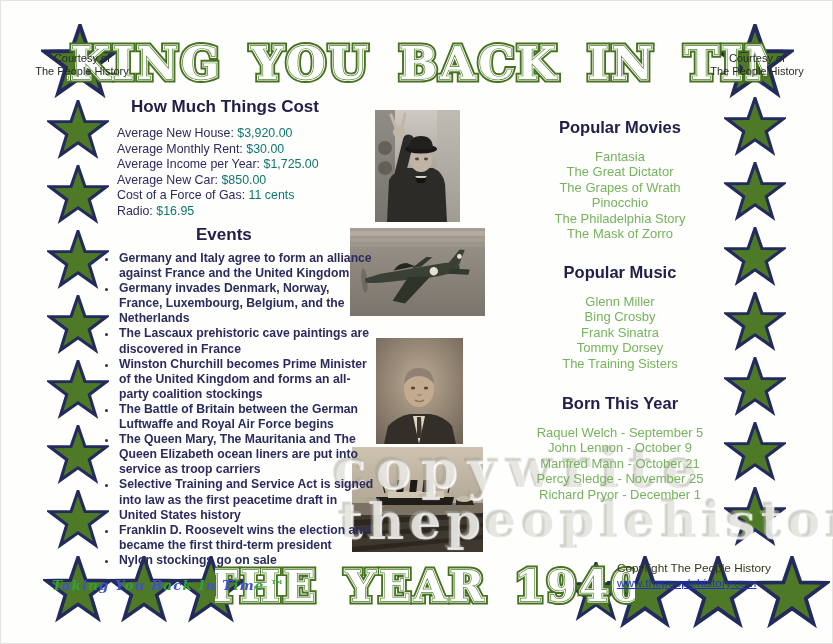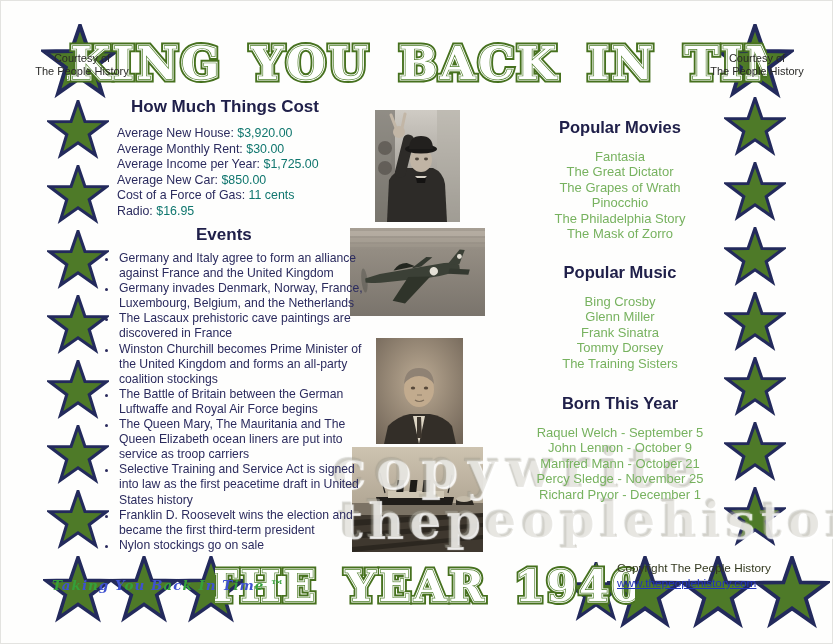--- a/index.html
+++ b/index.html
@@ -17,21 +17,21 @@
   
   .courtesy{position:absolute;width:120px;text-align:center;font-size:11px;line-height:13px;
         color:#2a2a28;z-index:4;}
   
   .col-heading{position:absolute;color:#20204a;font-weight:bold;font-size:17px;z-index:3;}
   .costs-list{position:absolute;left:117px;top:126px;width:235px;font-size:12.4px;
         line-height:15.6px;color:#2b2b5e;z-index:3;}
   .cost-value{color:#0f766e;}
   .events-list{position:absolute;left:103px;top:251px;width:256px;margin:0;
         padding:0 0 0 15px;font-size:12.2px;line-height:15.1px;color:#2b2b5e;z-index:3;}
-  .events-list li{margin:0;padding:0 0 0 1px;}
+  .events-list li{margin:0;padding:0 0 0 1px;font-weight:bold;}
   .events-list li::marker{color:#2b2b5e;font-size:11px;}
   
   .r-block{position:absolute;left:482px;width:276px;text-align:center;z-index:3;}
   .r-block .r-head{color:#20204a;font-weight:bold;font-size:16.5px;margin-bottom:12px;text-align:center;}
   .r-block .r-item{color:#77b25f;font-size:13px;line-height:15.4px;}
   
   .photo{position:absolute;z-index:1;}
   
   .watermark{position:absolute;z-index:2;pointer-events:none;
         font-family:"DejaVu Serif",serif;font-weight:bold;
@@ -274,22 +274,22 @@
     <div class="r-item">Fantasia</div>
     <div class="r-item">The Great Dictator</div>
     <div class="r-item">The Grapes of Wrath</div>
     <div class="r-item">Pinocchio</div>
     <div class="r-item">The Philadelphia Story</div>
     <div class="r-item">The Mask of Zorro</div>
   </div>
 
   <div class="r-block" style="top:263px">
     <div class="r-head">Popular Music</div>
+    <div class="r-item">Glenn Miller</div>
     <div class="r-item">Bing Crosby</div>
-    <div class="r-item">Glenn Miller</div>
     <div class="r-item">Frank Sinatra</div>
     <div class="r-item">Tommy Dorsey</div>
     <div class="r-item">The Training Sisters</div>
   </div>
 
   <div class="r-block" style="top:394px">
     <div class="r-head">Born This Year</div>
     <div class="r-item">Raquel Welch - September 5</div>
     <div class="r-item">John Lennon -  October 9</div>
     <div class="r-item">Manfred Mann - October 21</div>

